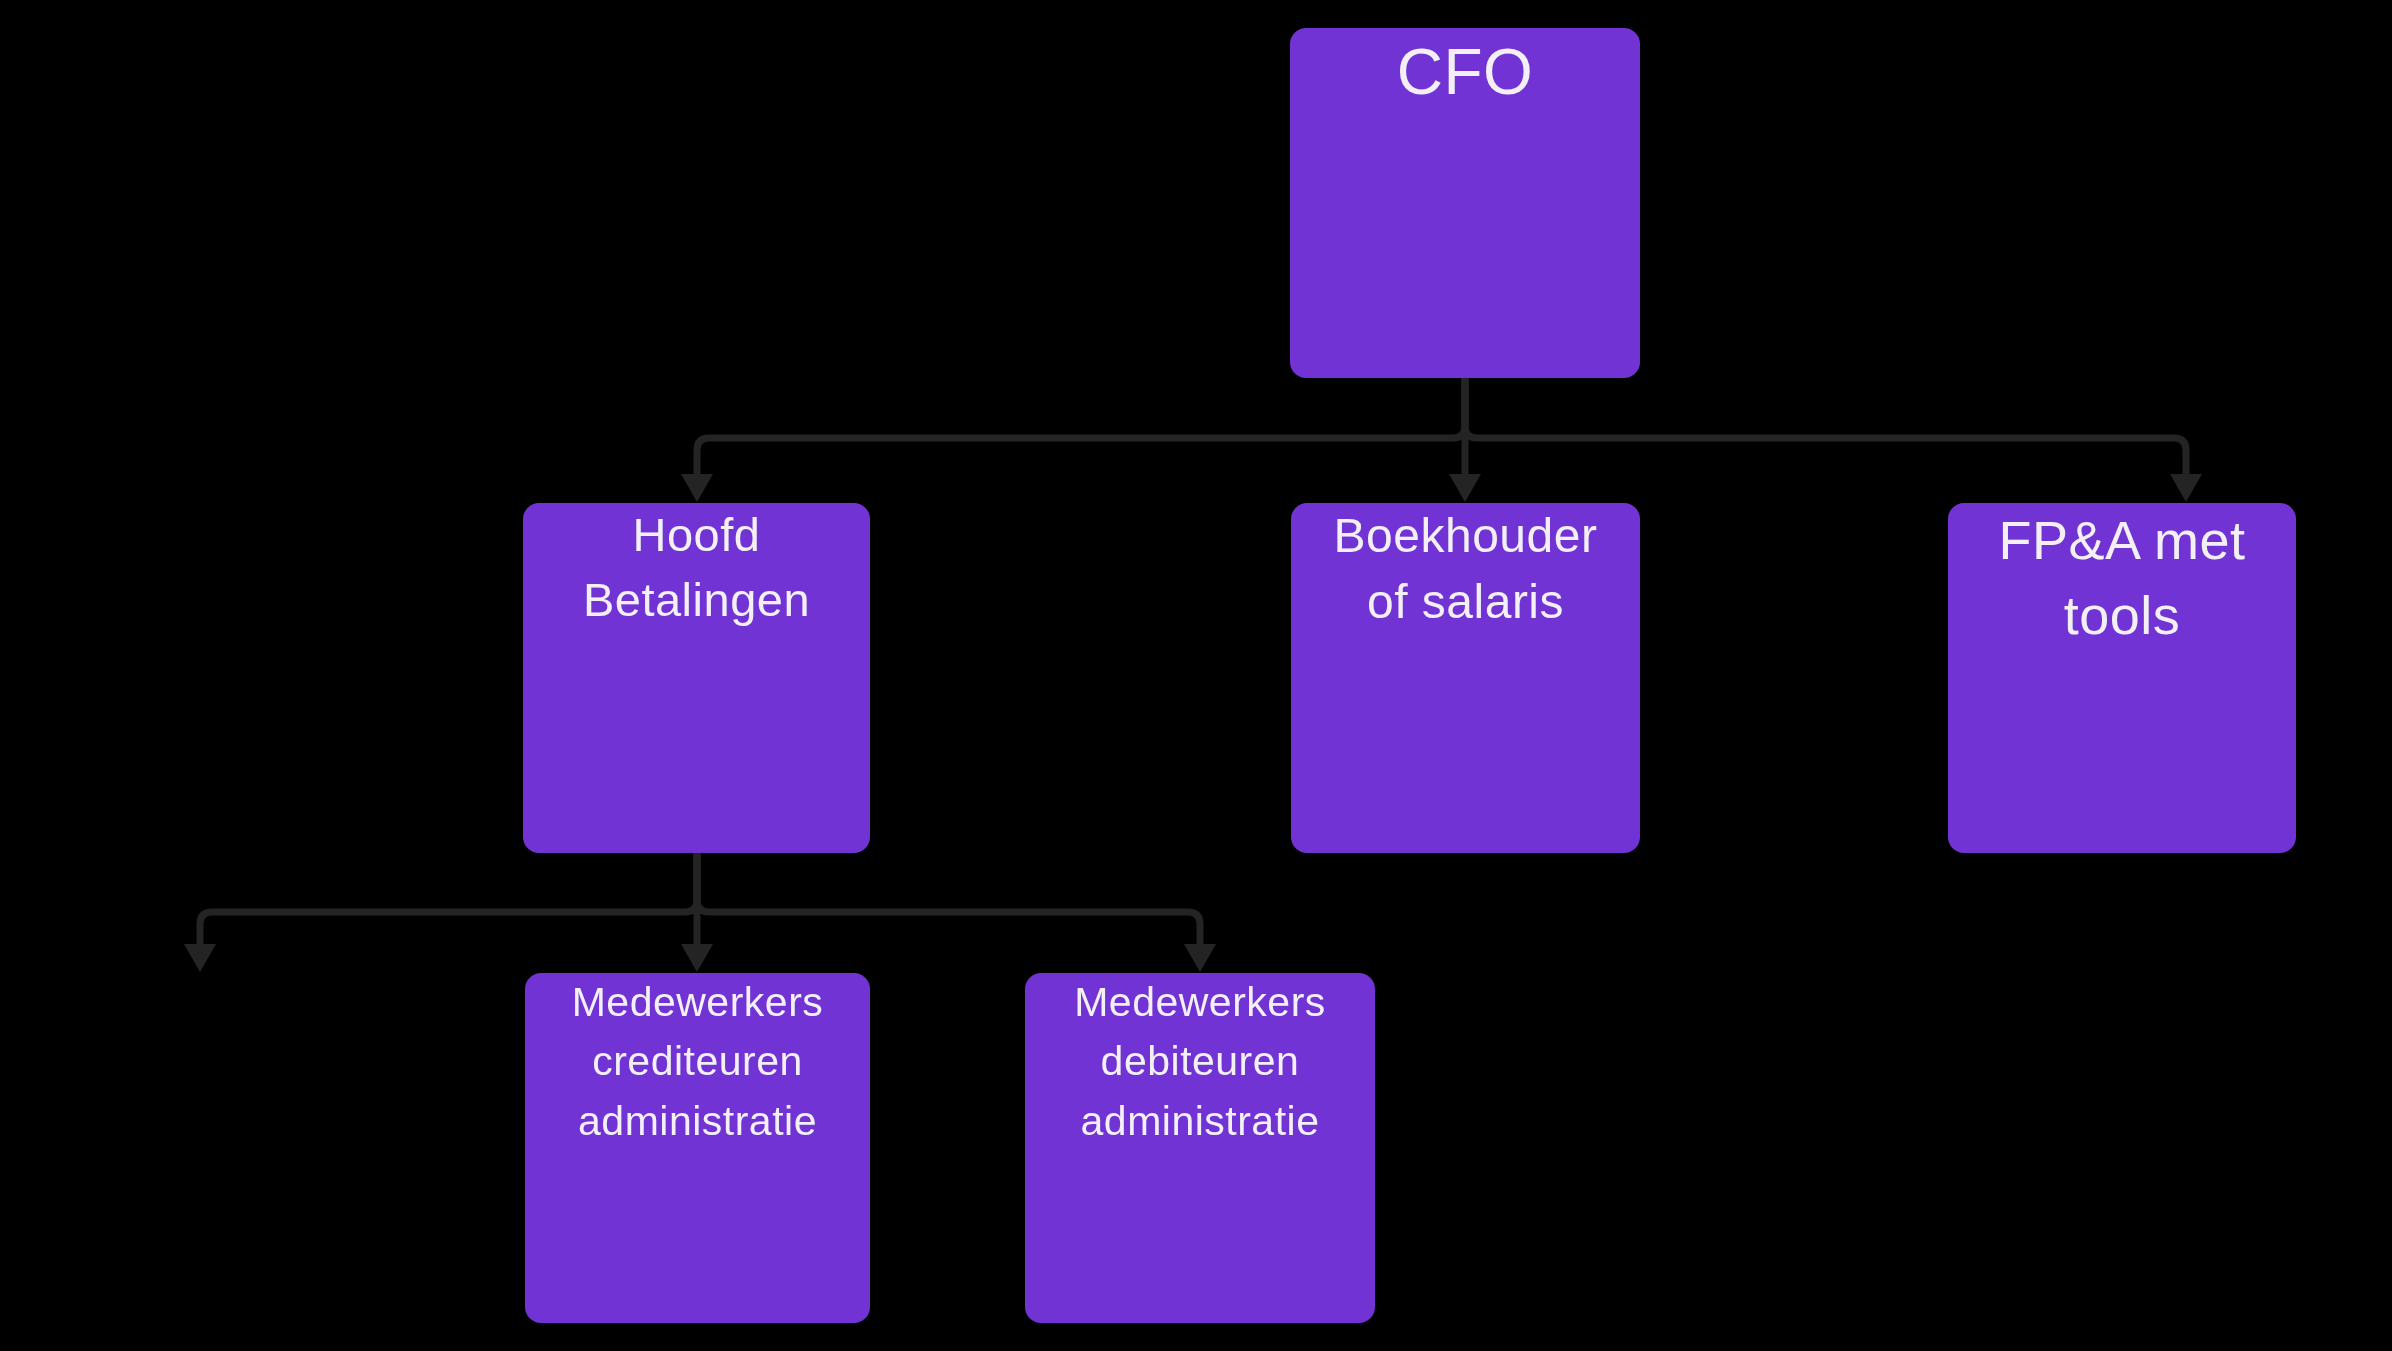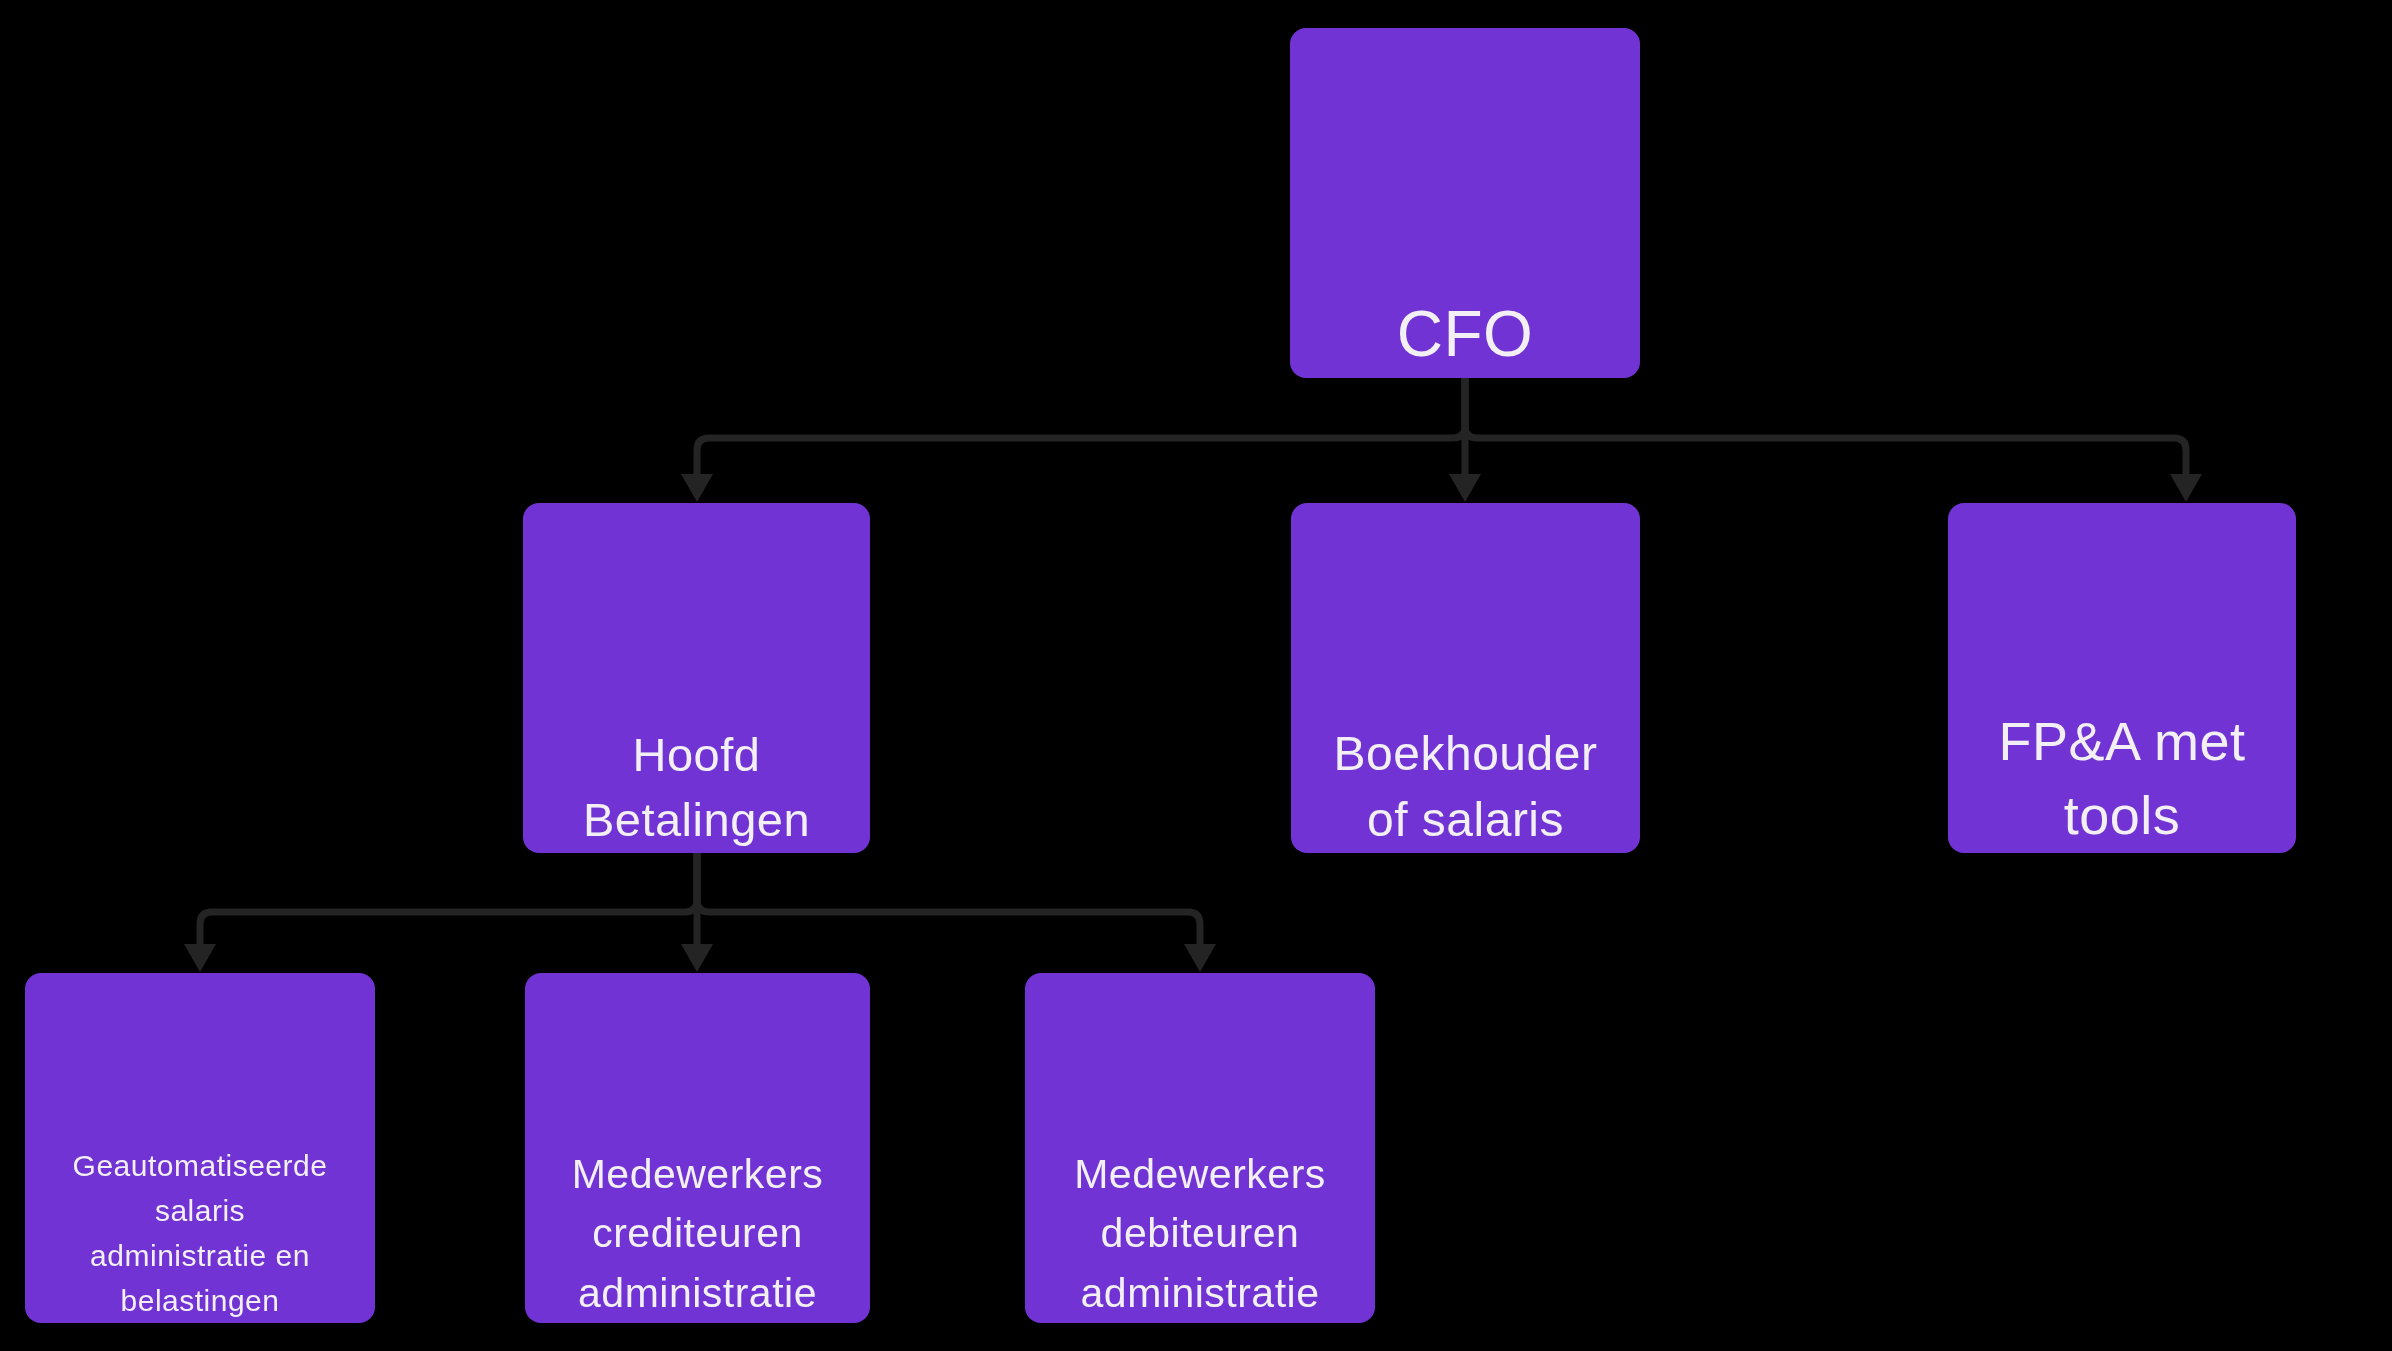--- a/index.html
+++ b/index.html
@@ -36,21 +36,21 @@
   .connector-layer polygon {
     fill: var(--connector-color);
     stroke: none;
   }
   .node {
     position: absolute;
     background: var(--node-fill);
     color: var(--text-color);
     border-radius: 16px;
     display: flex;
-    align-items: flex-end;
+    align-items: flex-start;
     justify-content: center;
     text-align: center;
   }
   .node .label {
     white-space: pre-line;
     line-height: 1.38;
     font-weight: normal;
     letter-spacing: 0.5px;
     padding: 0 10px;
   }
@@ -99,26 +99,20 @@
   <div class="node" id="node-boekhouder">
     <span class="label">Boekhouder
 of salaris</span>
   </div>
 
   <div class="node" id="node-fpa">
     <span class="label">FP&amp;A met
 tools</span>
   </div>
 
-  <div class="node" id="node-salaris">
-    <span class="label">Geautomatiseerde
-salaris
-administratie en
-belastingen</span>
-  </div>
 
   <div class="node" id="node-crediteuren">
     <span class="label">Medewerkers
 crediteuren
 administratie</span>
   </div>
 
   <div class="node" id="node-debiteuren">
     <span class="label">Medewerkers
 debiteuren

